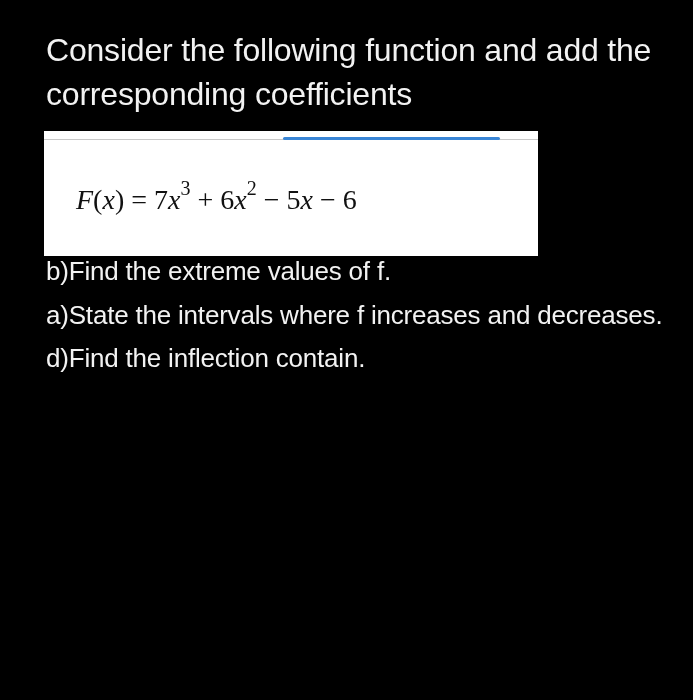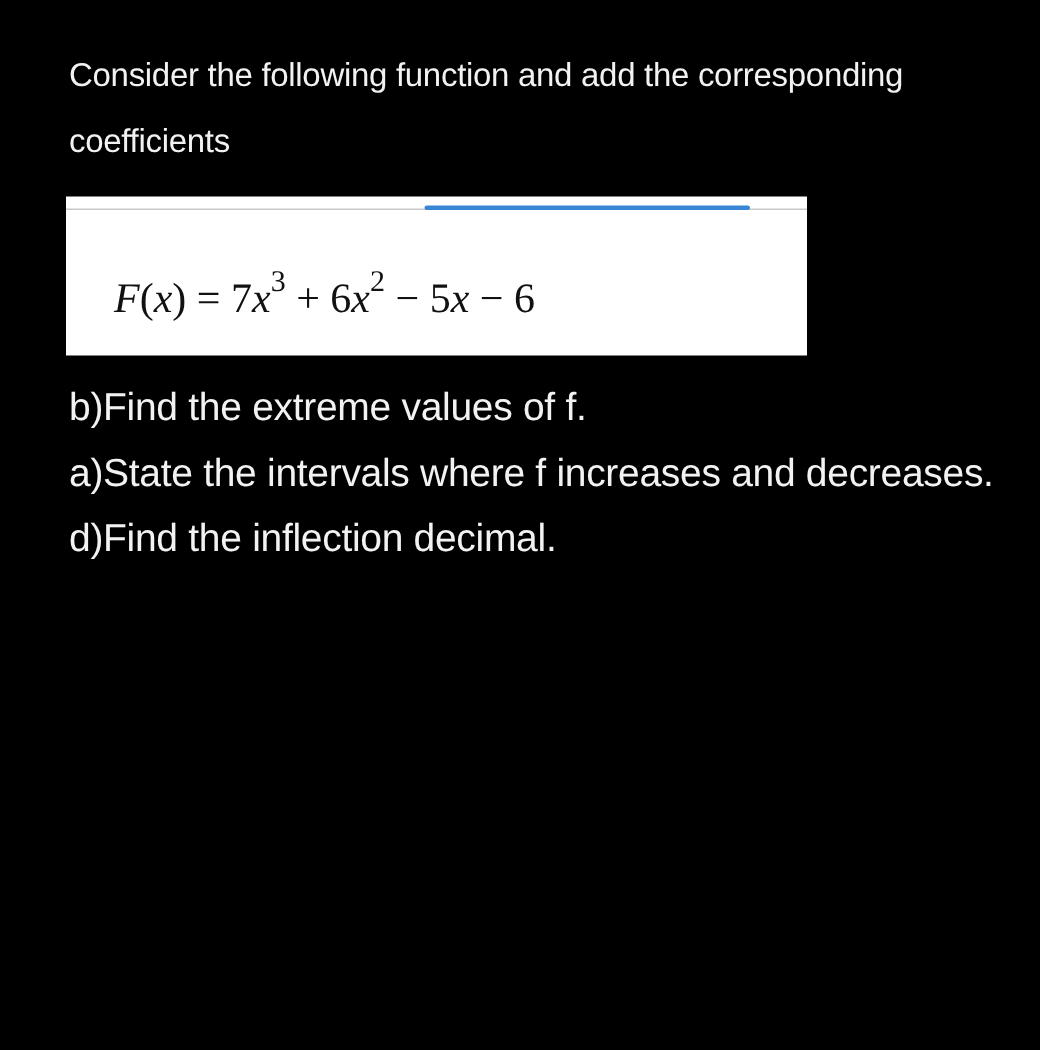--- a/index.html
+++ b/index.html
@@ -13,30 +13,30 @@
     position: relative;
     overflow: hidden;
     font-family: "Liberation Sans", "DejaVu Sans", sans-serif;
     color: #f2f2f2;
   }
   .intro {
     position: absolute;
     left: 46px;
     top: 28px;
     width: 620px;
-    font-size: 22px;
+    font-size: 32px;
     line-height: 44px;
     letter-spacing: -0.2px;
   }
   .formula-box {
     position: absolute;
     left: 44px;
     top: 131px;
     width: 494px;
-    height: 106px;
+    height: 125px;
     background: #ffffff;
   }
   .formula-box .top-rule {
     position: absolute;
     left: 0;
     top: 8px;
     width: 494px;
     height: 1px;
     background: #c8c8c8;
   }
@@ -85,14 +85,14 @@
   <div class="top-rule"></div>
   <div class="blue-bar"></div>
   <div class="formula">
     <span class="var">F</span><span>(</span><span class="var">x</span><span>)</span><span> = </span><span>7</span><span class="var">x</span><sup>3</sup><span> + </span><span>6</span><span class="var">x</span><sup>2</sup><span> − </span><span>5</span><span class="var">x</span><span> − </span><span>6</span>
   </div>
 </div>
 
 <div class="questions">
   <p><span>b)</span><span>Find the extreme values of f.</span></p>
   <p><span>a)</span><span>State the intervals where f increases and decreases.</span></p>
-  <p><span>d)</span><span>Find the inflection decimal.</span></p>
+  <p><span>d)</span><span>Find the inflection contain.</span></p>
 </div>
 
 </body></html>

